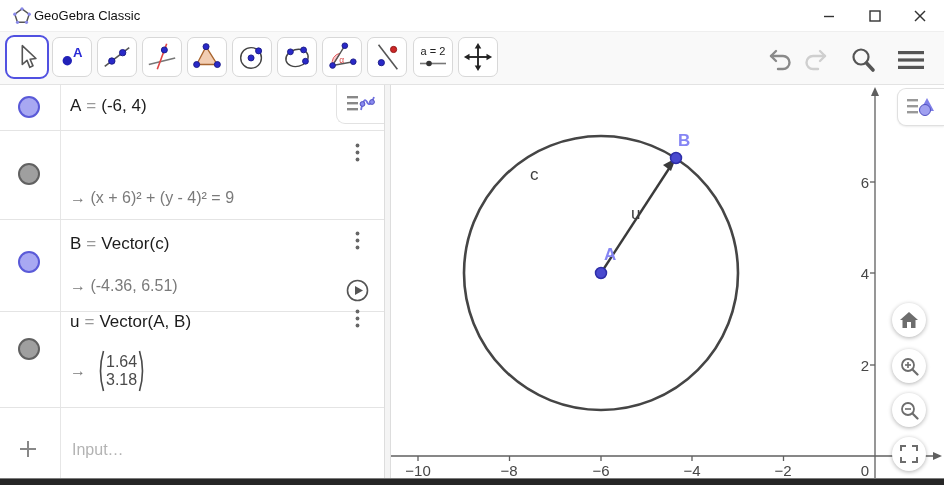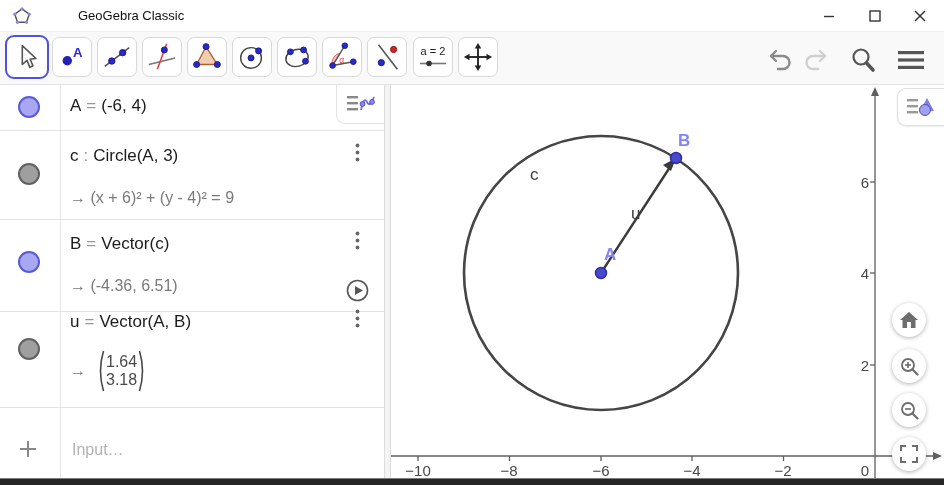--- a/index.html
+++ b/index.html
@@ -1,21 +1,21 @@
 <!DOCTYPE html>
 <html><head>
 <meta charset="utf-8">
 <style>
   html,body{margin:0;padding:0;background:#e8e8e8;}
   *{box-sizing:border-box;font-family:"Liberation Sans",sans-serif;}
   .window{position:relative;width:944px;height:485px;background:#fff;overflow:hidden;
           box-shadow:inset 0 0 0 1px #9b9b9b;}
   
   .titlebar{position:absolute;left:0;top:0;width:944px;height:32px;background:#fff;border-bottom:1px solid #efefef;}
-  .title-text{position:absolute;left:34px;top:0;height:32px;line-height:32px;font-size:13px;color:#111;margin-left:44px;}
+  .title-text{position:absolute;left:34px;top:0;height:32px;line-height:32px;font-size:13px;color:#111;}
   .logo{position:absolute;left:13px;top:7px;width:18px;height:18px;}
   .winbtn{position:absolute;top:1px;width:34px;height:30px;display:flex;align-items:center;justify-content:center;cursor:pointer;}
   
   .toolbar{position:absolute;left:0;top:32px;width:944px;height:53px;background:#f9f9f9;border-bottom:1px solid #e3e3e3;}
   .toolbtn{position:absolute;top:5px;width:40px;height:40px;background:#fff;border:1px solid #d8d8d8;border-radius:7px;
            display:flex;align-items:center;justify-content:center;}
   .toolbtn.selected{top:3px;width:44px;height:44px;border:2px solid #5151e1;border-radius:9px;}
   .actionbtn{position:absolute;top:14px;width:32px;height:28px;display:flex;align-items:center;justify-content:center;cursor:pointer;}
   
   .main{position:absolute;left:0;top:85px;width:944px;height:393px;}
@@ -225,21 +225,20 @@
             <rect x="1" y="16" width="11" height="2.4" fill="#888"></rect>
             <path d="M15,18 Q18,4 21,10 Q24,16 28,5" fill="none" stroke="#7070e0" stroke-width="1.8"></path>
             <circle cx="16.5" cy="12" r="2.4" fill="#8a8af0" stroke="#5050c0"></circle>
             <circle cx="26" cy="10" r="2.4" fill="#8a8af0" stroke="#5050c0"></circle>
           </svg>
         </div>
       </div>
 
       <div class="arow" style="top:46px;height:89px;">
         <div class="toggle tg-gray" style="top:32px;"></div>
-        <div class="aline" style="top:15px;"><span>c</span><span class="rel">:</span><span>Circle(A, 3)</span></div>
         <div class="aout" style="top:58px;">→  (x + 6)² + (y - 4)² = 9</div>
         <div class="kebab" style="top:10px;">
           <svg width="5" height="19" viewBox="0 0 5 19">
             <circle cx="2.5" cy="2.5" r="1.9" fill="#666"></circle>
               <circle cx="2.5" cy="9.5" r="1.9" fill="#666"></circle>
               <circle cx="2.5" cy="16.5" r="1.9" fill="#666"></circle>
           </svg>
         </div>
       </div>
 

